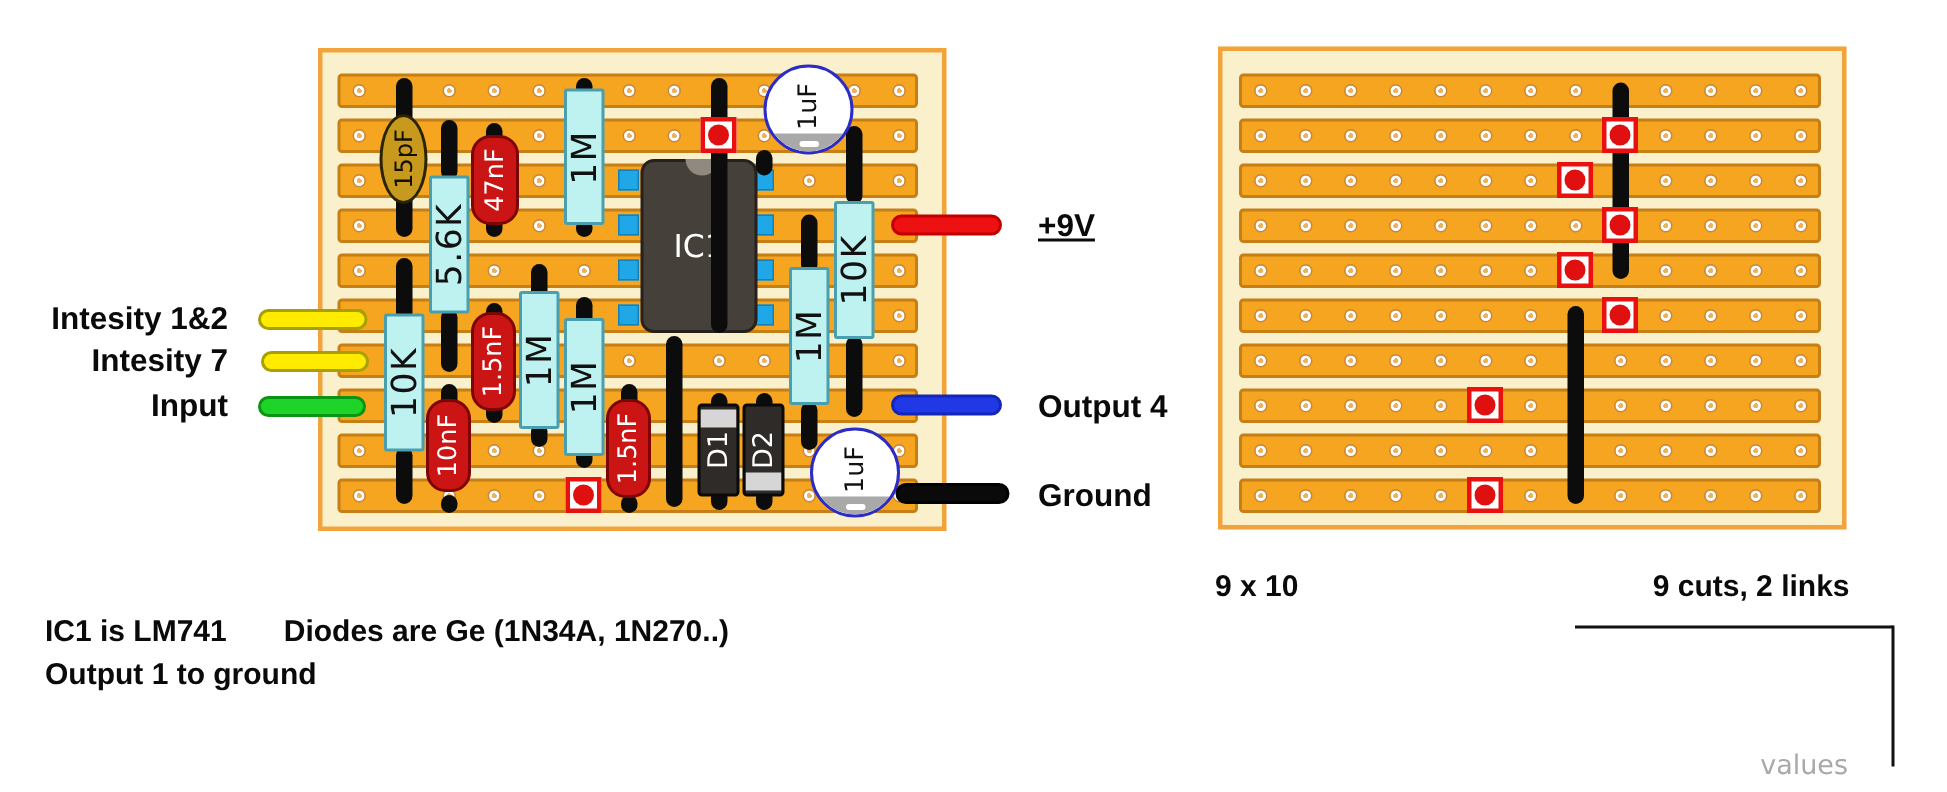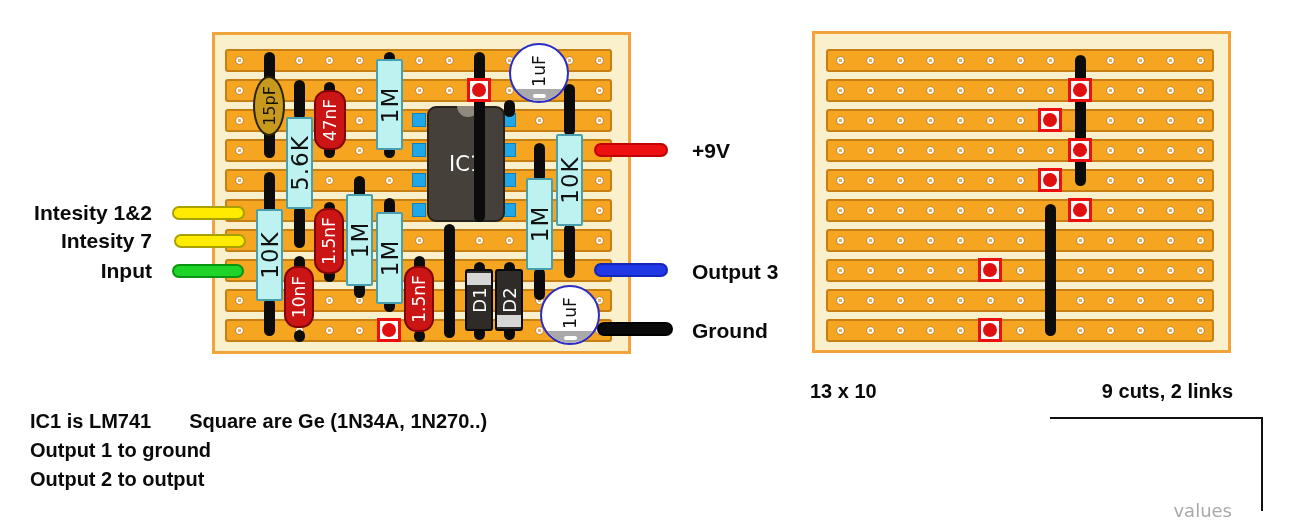--- a/index.html
+++ b/index.html
@@ -489,26 +489,25 @@
       </div>
       <div class="cutsq" style="left: 978px; top: 318px;">
         <div class="cutdot"></div>
       </div>
     </div>
 
   <div class="iolabel iol-left" style="right:1146px;top:200px;">Intesity 1&amp;2</div>
   <div class="iolabel iol-left" style="right:1146px;top:228px;">Intesity 7</div>
   <div class="iolabel iol-left" style="right:1146px;top:258px;">Input</div>
 
-  <div class="iolabel" style="left:692px;top:138px;">+9V</div>
-  <div class="iolabel" style="left:692px;top:259px;">Output 3</div>
+  <div class="iolabel" style="left:692px;top:138px;text-decoration:underline;">+9V</div>
+  <div class="iolabel" style="left:692px;top:259px;">Output 4</div>
   <div class="iolabel" style="left:692px;top:318px;">Ground</div>
 
-  <div class="note" style="top:410px;"><span>IC1 is LM741</span><span class="gap2">Square are Ge (1N34A, 1N270..)</span></div>
+  <div class="note" style="top:410px;"><span>IC1 is LM741</span><span class="gap2">Diodes are Ge (1N34A, 1N270..)</span></div>
   <div class="note" style="top:439px;">Output 1 to ground</div>
-  <div class="note" style="top:468px;">Output 2 to output</div>
 
-  <div class="bsize">13 x 10</div>
+  <div class="bsize">9 x 10</div>
   <div class="cutslinks">9 cuts, 2 links</div>
   <div class="rule-h"></div>
   <div class="rule-v"></div>
   <div class="bauthor">values</div>
 </div>
 
 </body></html>

